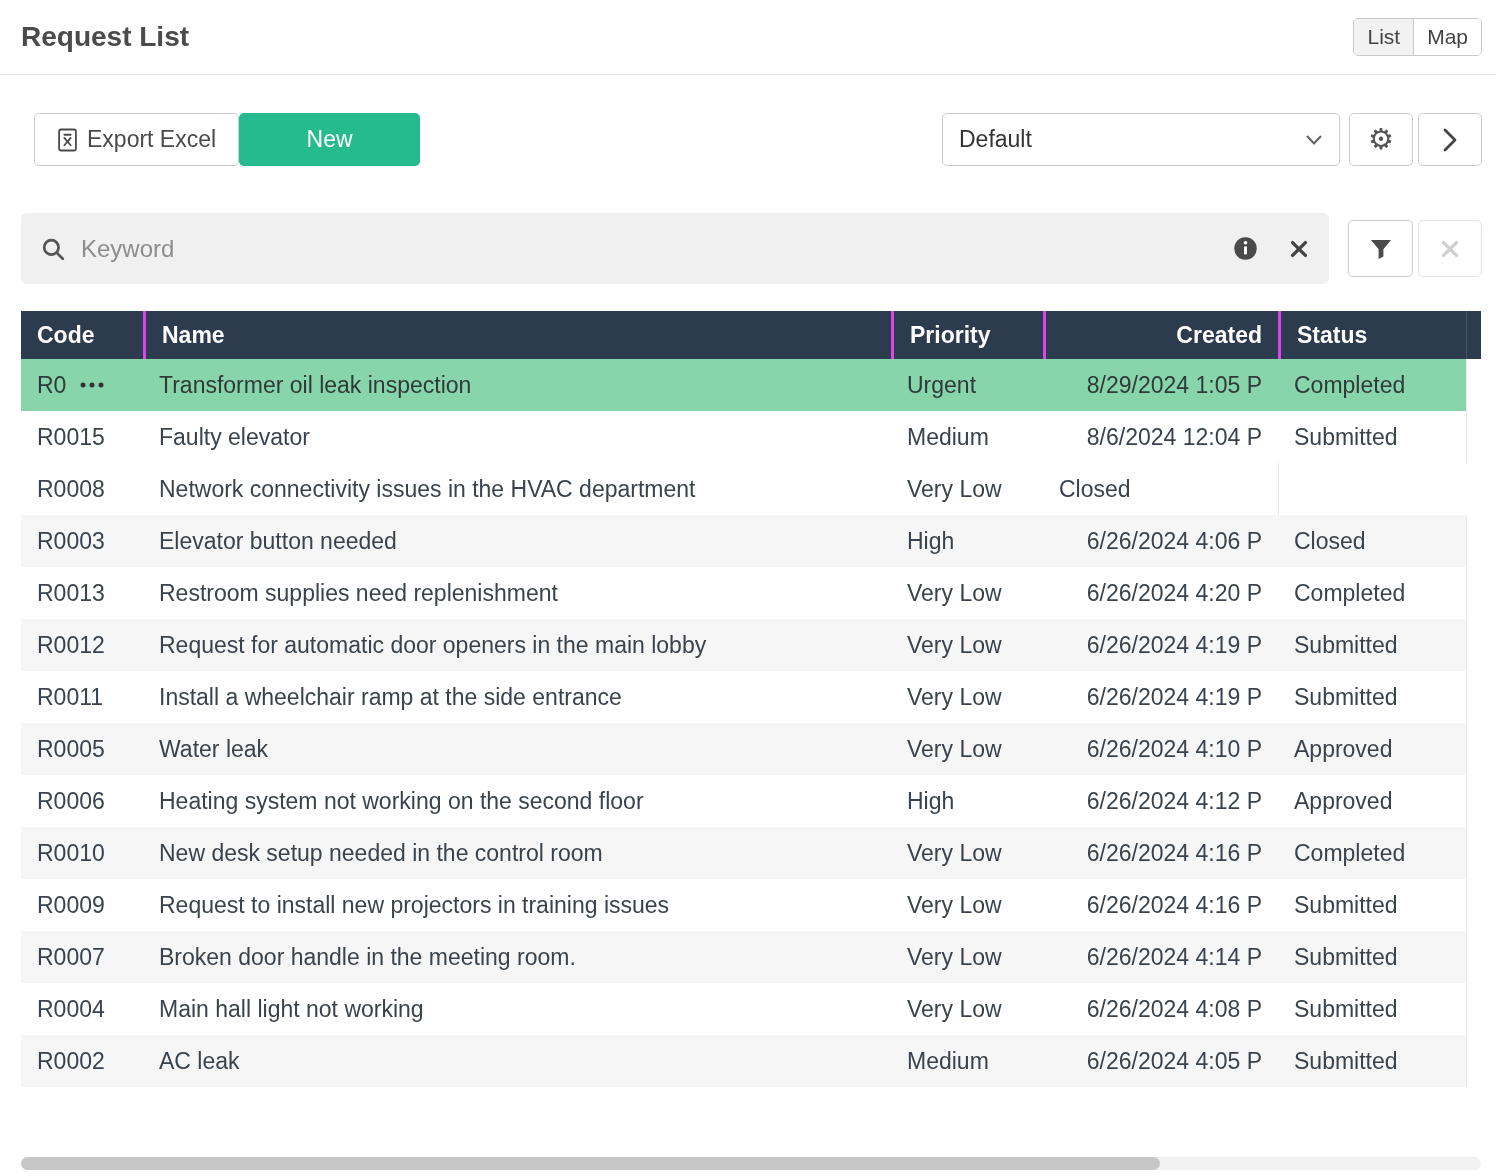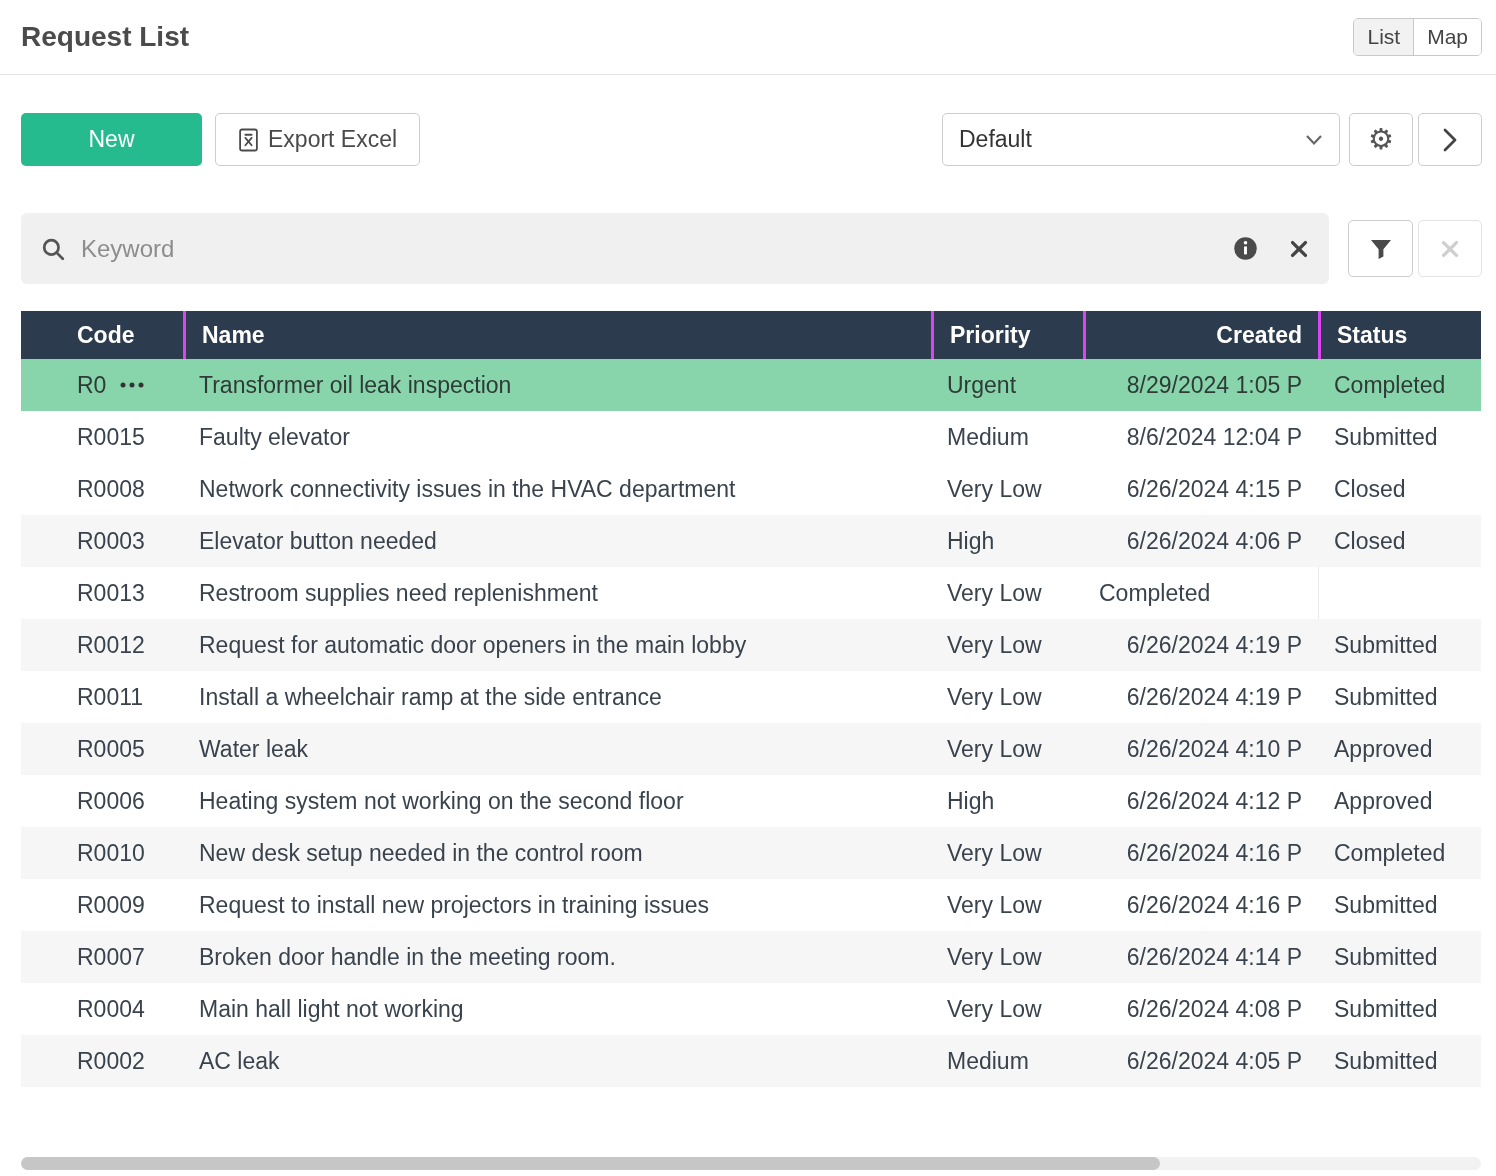--- a/index.html
+++ b/index.html
@@ -44,21 +44,21 @@
               align-items:center;padding:0 19px;}
   .search-bar input{flex:1;border:none;outline:none;background:transparent;font-size:24px;
                     color:#333;margin-left:13px;font-family:inherit;}
   .search-bar input::placeholder{color:#8d8d8d;opacity:1;}
   .search-info{margin-left:12px;display:flex;cursor:pointer;}
   .search-clear{margin-left:29px;display:flex;cursor:pointer;}
   .btn-filter{width:65px;height:57px;margin-left:19px;}
   .btn-clear-filter{width:64px;height:57px;margin-left:5px;border-color:#e3e3e3;cursor:default;}
   
   .table{margin:27px 14px 0 21px;width:1460px;}
-  .tr{display:grid;grid-template-columns:122px 748px 152px 235px 188px 15px;padding-left:40px;}
+  .tr{display:grid;grid-template-columns:122px 748px 152px 235px 188px 15px;}
   .thead{background:var(--header-bg);color:#fff;font-weight:700;font-size:23px;height:48px;}
   .thead .cell{display:flex;align-items:center;padding:0 16px;}
   .thead .cell + .cell{border-left:3px solid #d946ef;}
   .cell{overflow:hidden;white-space:nowrap;}
   .created-col{justify-content:flex-end;text-align:right;}
   .row{height:52px;font-size:23px;color:var(--text);background:#fff;cursor:pointer;}
   .row .cell{display:flex;align-items:center;padding:0 16px;}
   .row:nth-child(2n+4){background:var(--stripe);}
   .row.selected{background:var(--selected-row);color:#2e3b37;}
   .row .sb{border-left:1px solid #e8e8e8;background:#fff;padding:0;}
@@ -75,32 +75,32 @@
 
 <div class="page-header">
   <div class="page-title">Request List</div>
   <div class="view-toggle">
     <div class="opt active">List</div>
     <div class="opt">Map</div>
   </div>
 </div>
 
 <div class="toolbar">
-  <button class="btn btn-new">New</button>
   <button class="btn btn-export">
     <span>
       <svg width="21" height="24" viewBox="0 0 20 22" fill="none" stroke="#4a4a4a" stroke-width="1.7" stroke-linecap="round" stroke-linejoin="round">
         <rect x="2" y="1" width="16" height="20" rx="2"></rect>
         <line x1="7" y1="9" x2="13" y2="16"></line>
           <line x1="13" y1="9" x2="7" y2="16"></line>
           <line x1="7" y1="6" x2="13" y2="6"></line>
       </svg>
     </span>
     <span>Export Excel</span>
   </button>
+  <button class="btn btn-new">New</button>
   <div class="toolbar-spacer"></div>
   <div class="select">
     <span class="select-label">Default</span>
     <span>
       <svg width="18" height="12" viewBox="0 0 18 12" fill="none" stroke="#666" stroke-width="2.2">
           <polyline points="2,2 9,9.5 16,2"></polyline>
         </svg>
     </span>
   </div>
   <button class="btn btn-gear">
@@ -193,21 +193,20 @@
     <div class="cell">Submitted</div>
     <div class="cell sb"></div>
   </div>
       <div class="tr row">
     <div class="cell">
       <span>R0008</span>
 
     </div>
     <div class="cell">Network connectivity issues in the HVAC department</div>
     <div class="cell">Very Low</div>
-    <div class="cell created-col">6/26/2024 4:15 P</div>
     <div class="cell">Closed</div>
     <div class="cell sb"></div>
   </div>
       <div class="tr row">
     <div class="cell">
       <span>R0003</span>
 
     </div>
     <div class="cell">Elevator button needed</div>
     <div class="cell">High</div>
@@ -215,20 +214,21 @@
     <div class="cell">Closed</div>
     <div class="cell sb"></div>
   </div>
       <div class="tr row">
     <div class="cell">
       <span>R0013</span>
 
     </div>
     <div class="cell">Restroom supplies need replenishment</div>
     <div class="cell">Very Low</div>
+    <div class="cell created-col">6/26/2024 4:20 P</div>
     <div class="cell">Completed</div>
     <div class="cell sb"></div>
   </div>
       <div class="tr row">
     <div class="cell">
       <span>R0012</span>
 
     </div>
     <div class="cell">Request for automatic door openers in the main lobby</div>
     <div class="cell">Very Low</div>

